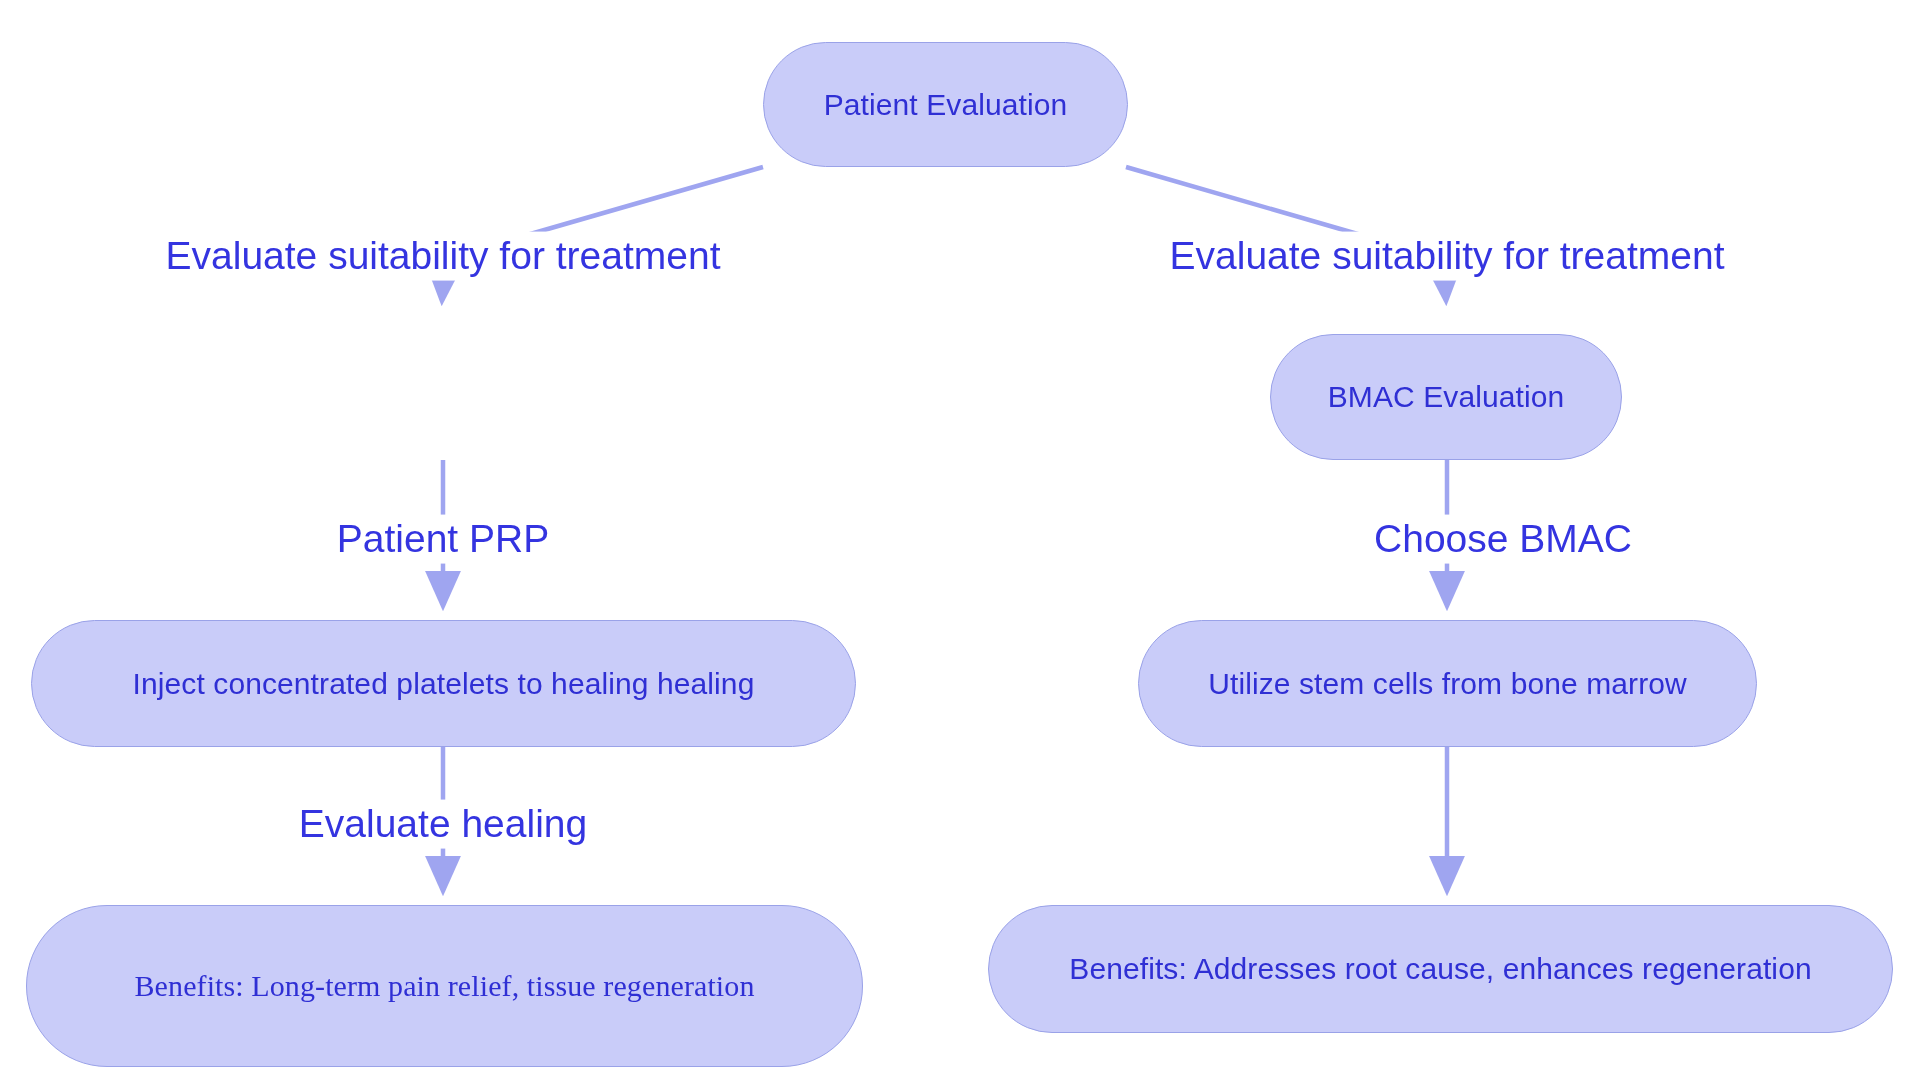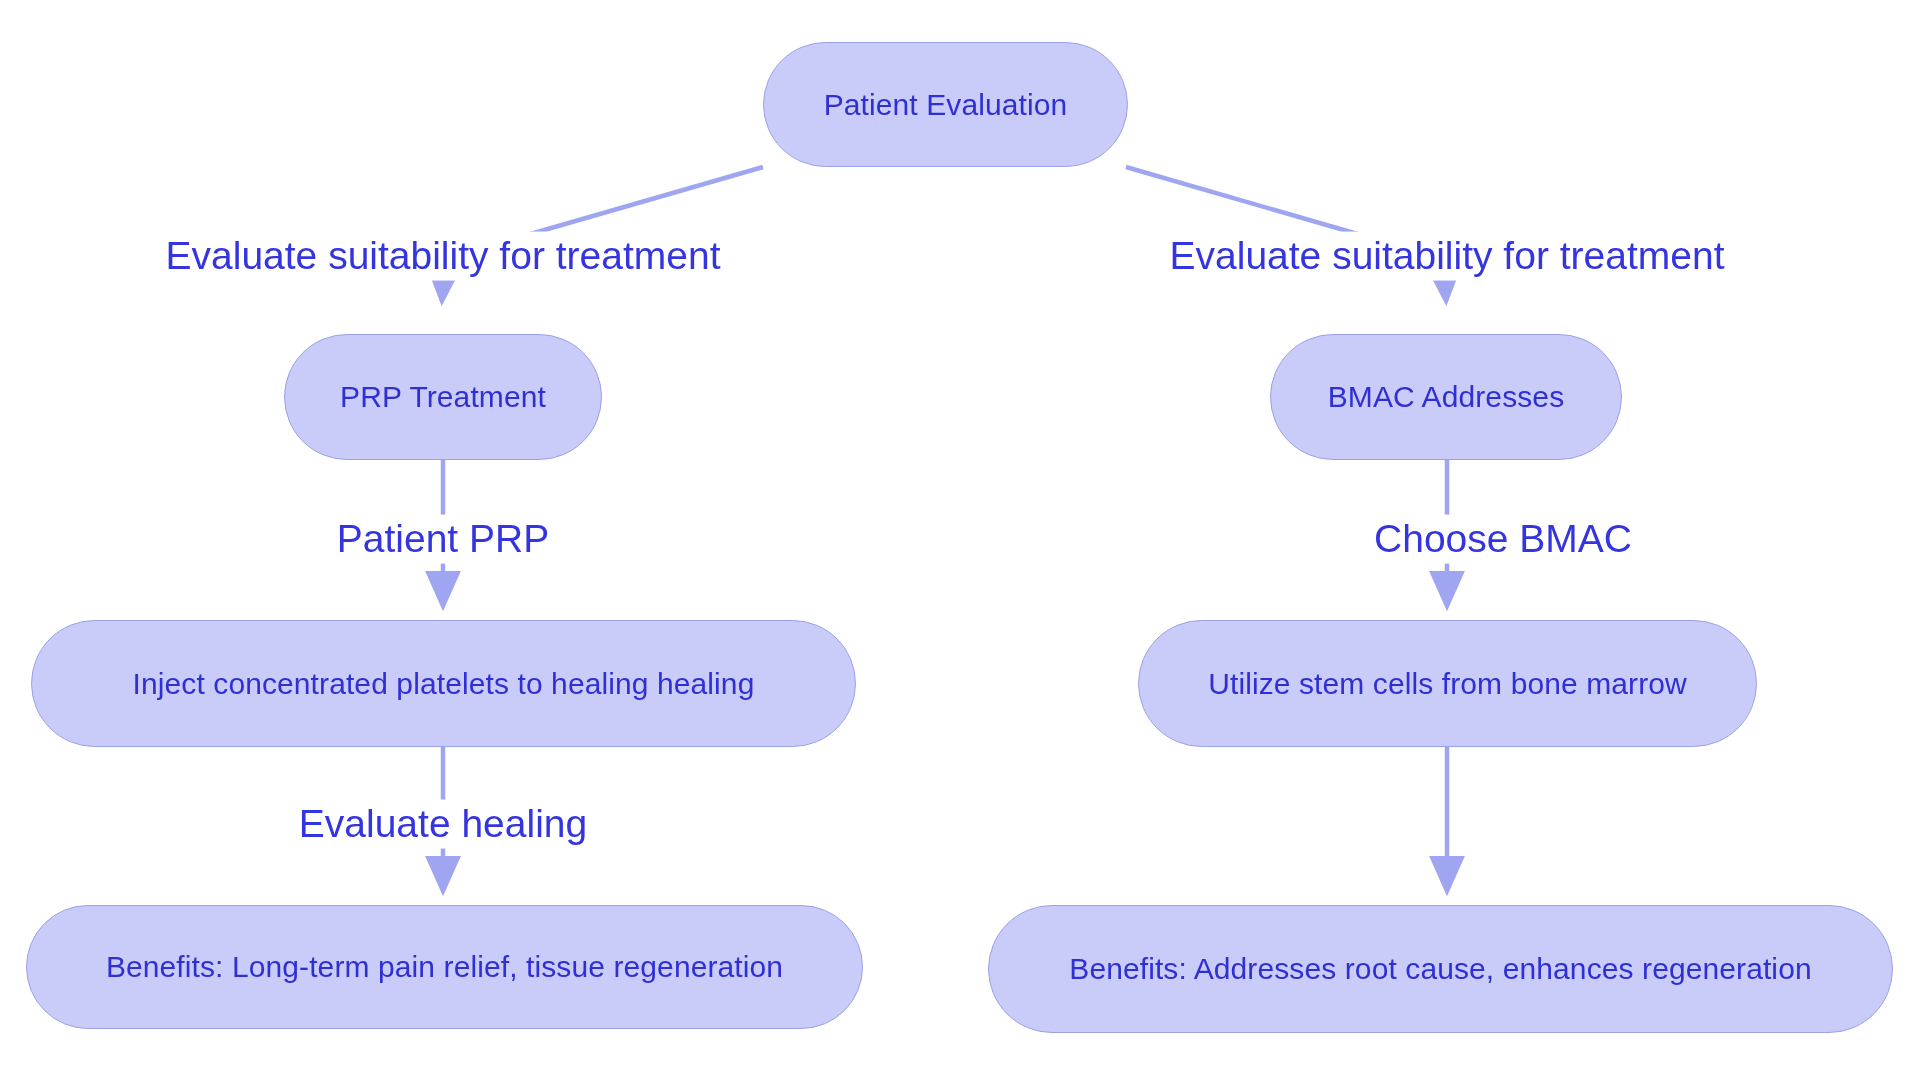--- a/index.html
+++ b/index.html
@@ -75,37 +75,34 @@
 
     <path d="M 443,747 L 443,890" fill="none" stroke="#9fa5f0" stroke-width="4.5" marker-end="url(#arrowhead)"></path>
 
     <path d="M 1447,747 L 1447,890" fill="none" stroke="#9fa5f0" stroke-width="4.5" marker-end="url(#arrowhead)"></path>
   </svg>
 
   <div class="node" style="left:763px; top:42px; width:365px; height:125px;align-items:center;">
     <span>Patient Evaluation</span>
   </div>
 
-  <div class="node" style="left:284px; top:334px; width:318px; height:126px;">
-    <span>PRP Treatment</span>
-  </div>
 
   <div class="node" style="left:1270px; top:334px; width:352px; height:126px;">
-    <span>BMAC Addresses</span>
+    <span>BMAC Evaluation</span>
   </div>
 
   <div class="node" style="left:31px; top:620px; width:825px; height:127px;">
     <span>Inject concentrated platelets to healing healing</span>
   </div>
 
   <div class="node" style="left:1138px; top:620px; width:619px; height:127px;text-align:right;">
     <span>Utilize stem cells from bone marrow</span>
   </div>
 
-  <div class="node" style="left:26px; top:905px; width:837px; height:124px;">
+  <div class="node" style="left:26px; top:905px; width:837px; height:162px;font-family:Liberation Serif, serif;">
     <span>Benefits: Long-term pain relief, tissue regeneration</span>
   </div>
 
   <div class="node" style="left:988px; top:905px; width:905px; height:128px;">
     <span>Benefits: Addresses root cause, enhances regeneration</span>
   </div>
 
   <div class="edge-label" style="left:443px; top:256px;">Evaluate suitability for treatment</div>
 
   <div class="edge-label" style="left:1447px; top:256px;">Evaluate suitability for treatment</div>

